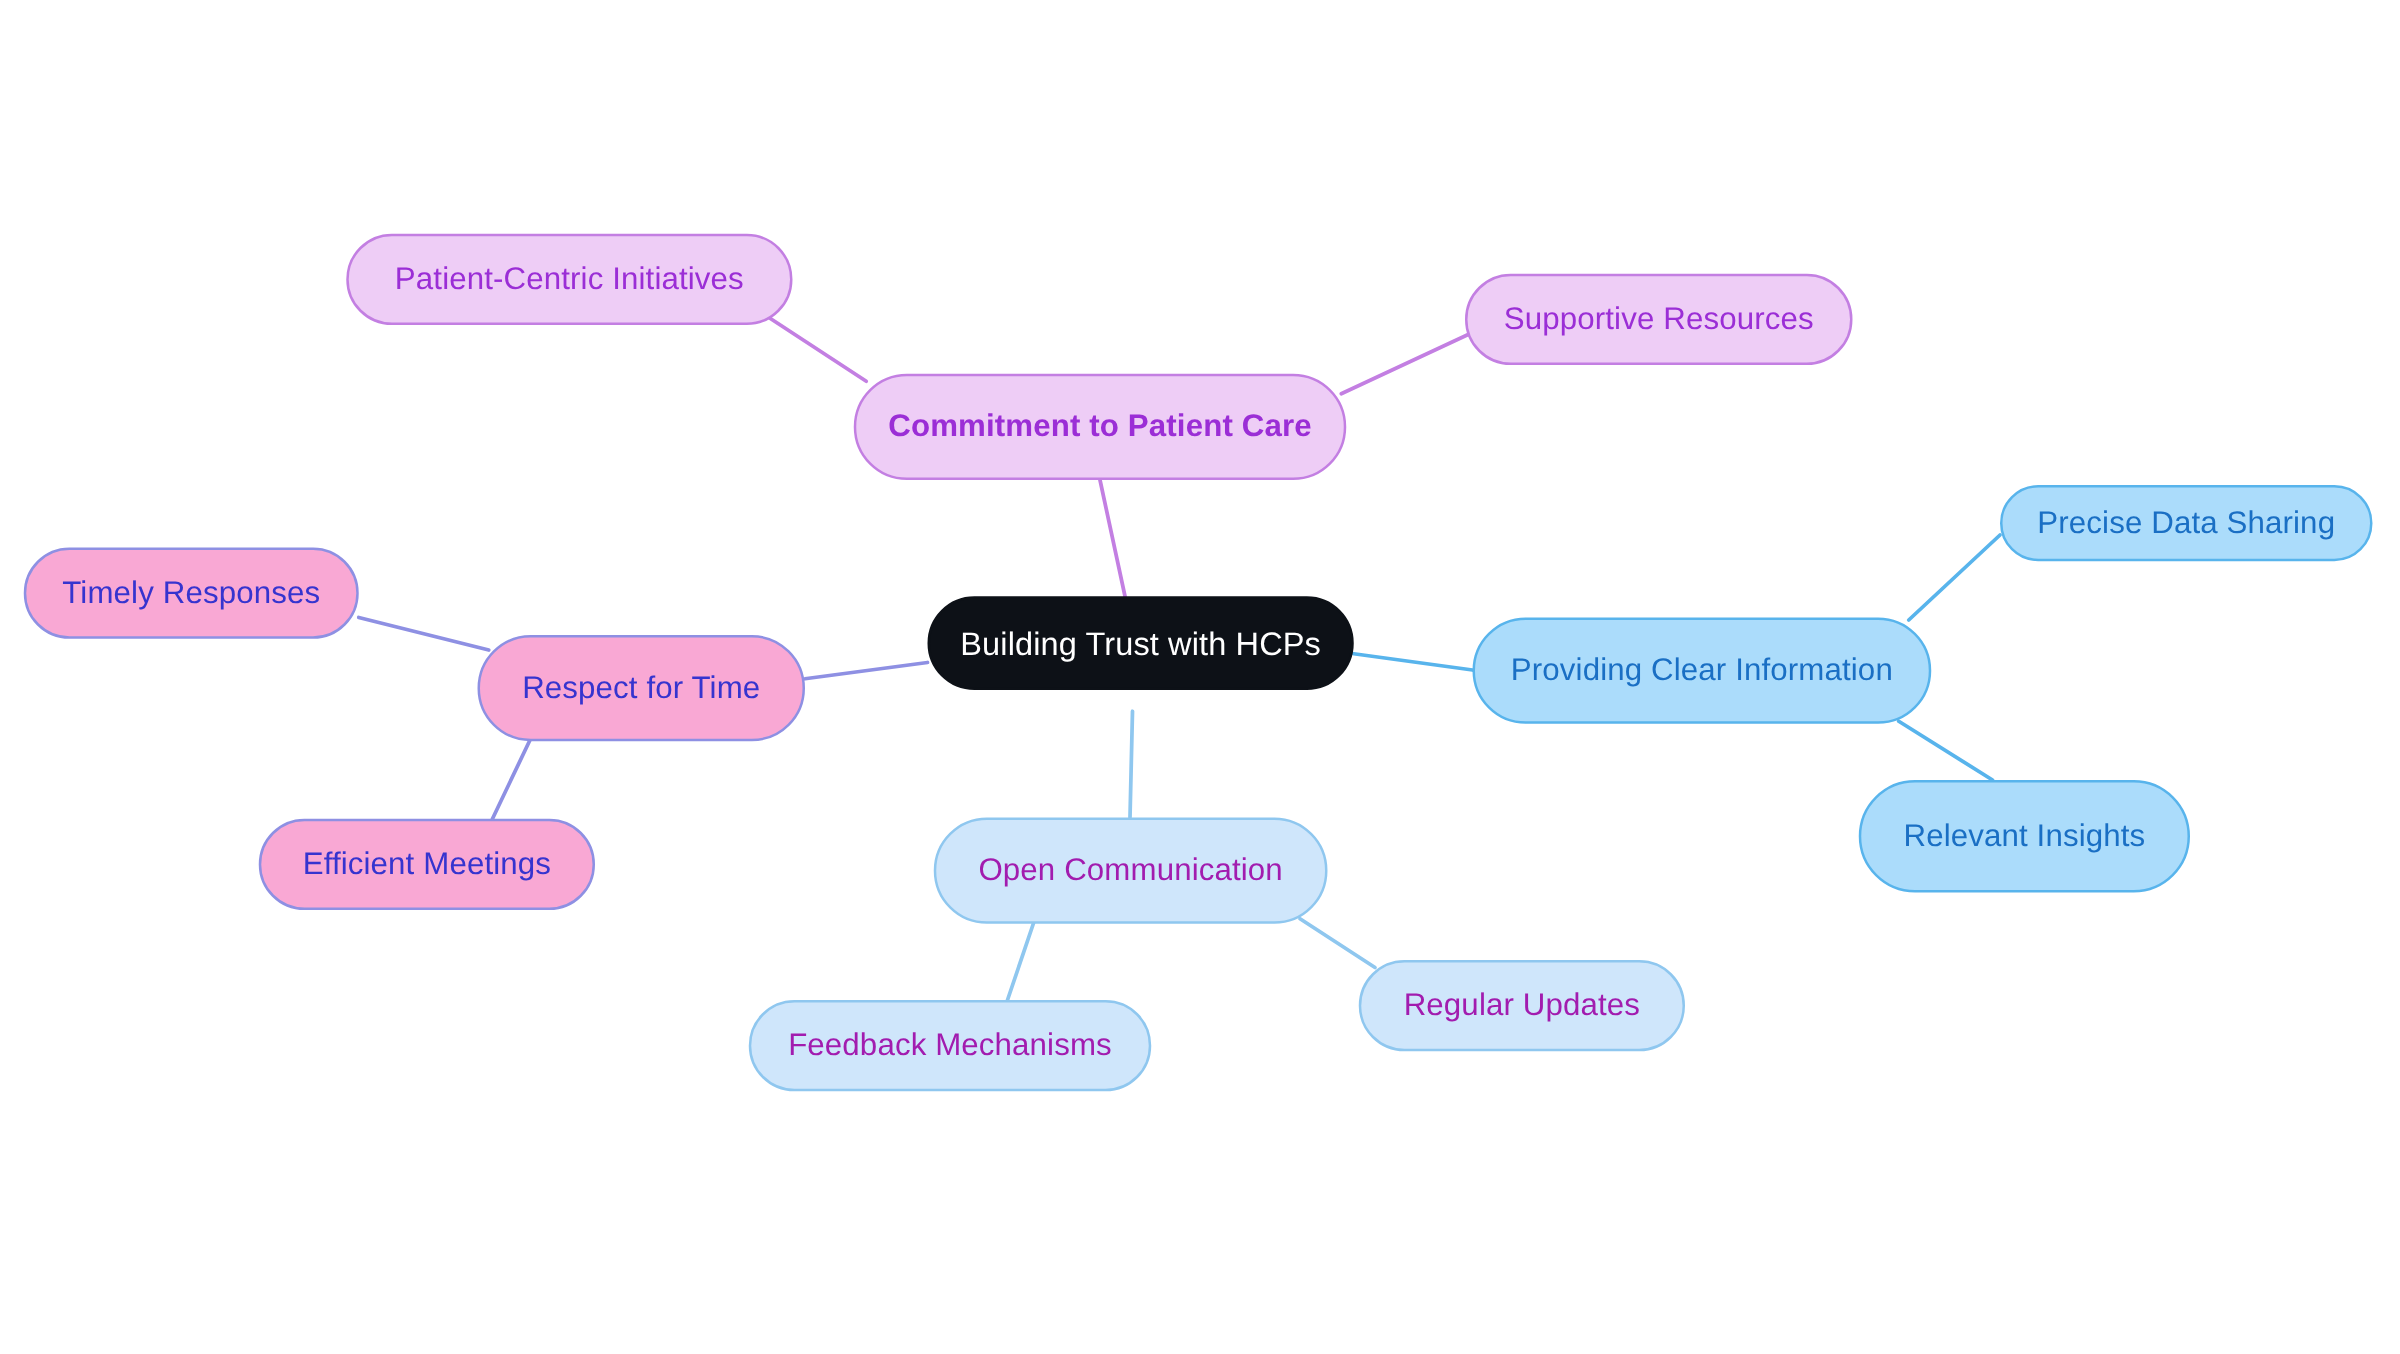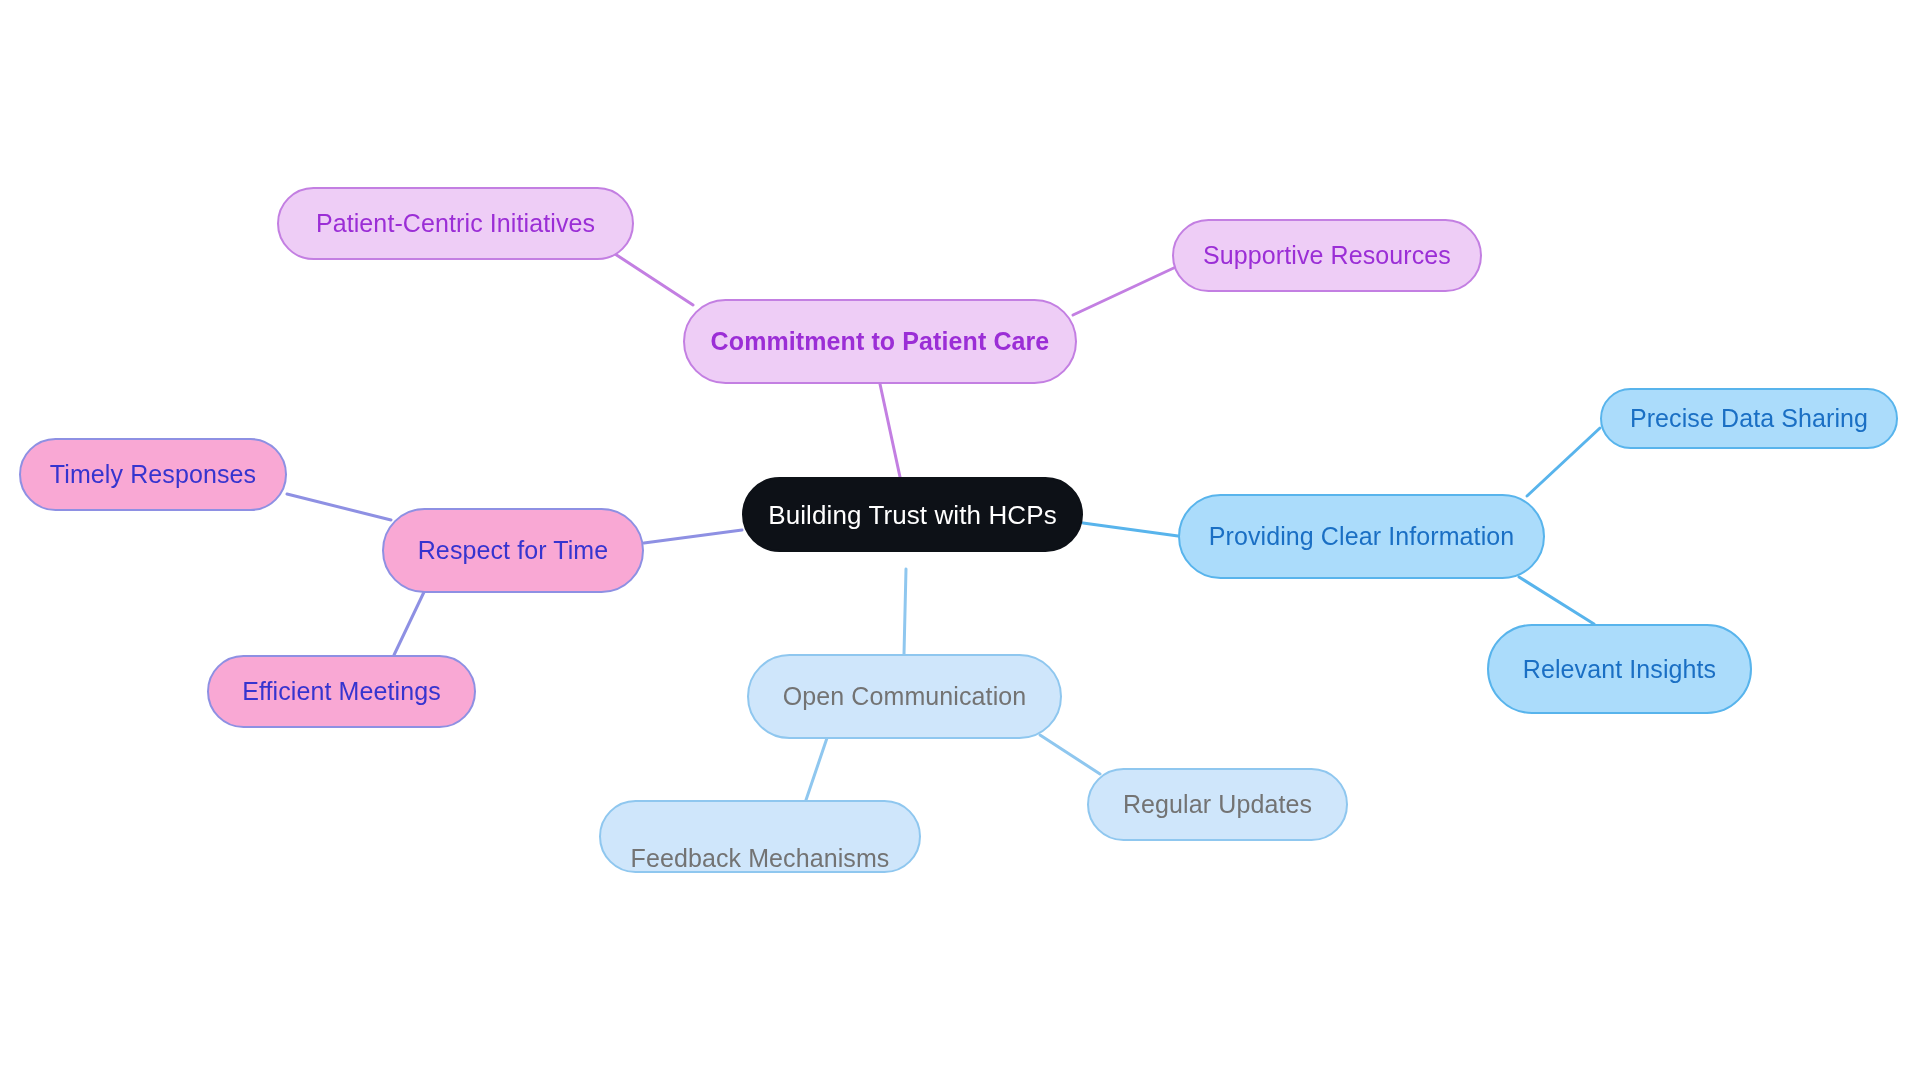--- a/index.html
+++ b/index.html
@@ -49,21 +49,21 @@
   }
   .node.blue {
     background: #abdcfb;
     border-color: #58b4ec;
     color: #1a6fc4;
     font-size: 25px;
   }
   .node.blue-light {
     background: #cfe6fb;
     border-color: #8fc7ef;
-    color: #737373;
+    color: #a21caf;
     font-size: 25px;
   }
   .node.periwinkle {
     background: #f9a8d4;
     border-color: #8e90e3;
     color: #3634cf;
     font-size: 25px;
   }
   .node.orchid {
     background: #eecdf6;
@@ -105,21 +105,21 @@
   </div>
 
   <div class="node blue" style="left: 1487px; top: 624px; width: 265px; height: 90px;">
     <span class="node-label">Relevant Insights</span>
   </div>
 
   <div class="node blue-light" style="left: 747px; top: 654px; width: 315px; height: 85px;">
     <span class="node-label">Open Communication</span>
   </div>
 
-  <div class="node blue-light" style="left: 599px; top: 800px; width: 322px; height: 73px; align-items: flex-end;">
+  <div class="node blue-light" style="left: 599px; top: 800px; width: 322px; height: 73px;">
     <span class="node-label">Feedback Mechanisms</span>
   </div>
 
   <div class="node blue-light" style="left: 1087px; top: 768px; width: 261px; height: 73px;">
     <span class="node-label">Regular Updates</span>
   </div>
 
   <div class="node periwinkle" style="left: 382px; top: 508px; width: 262px; height: 85px;">
     <span class="node-label">Respect for Time</span>
   </div>

